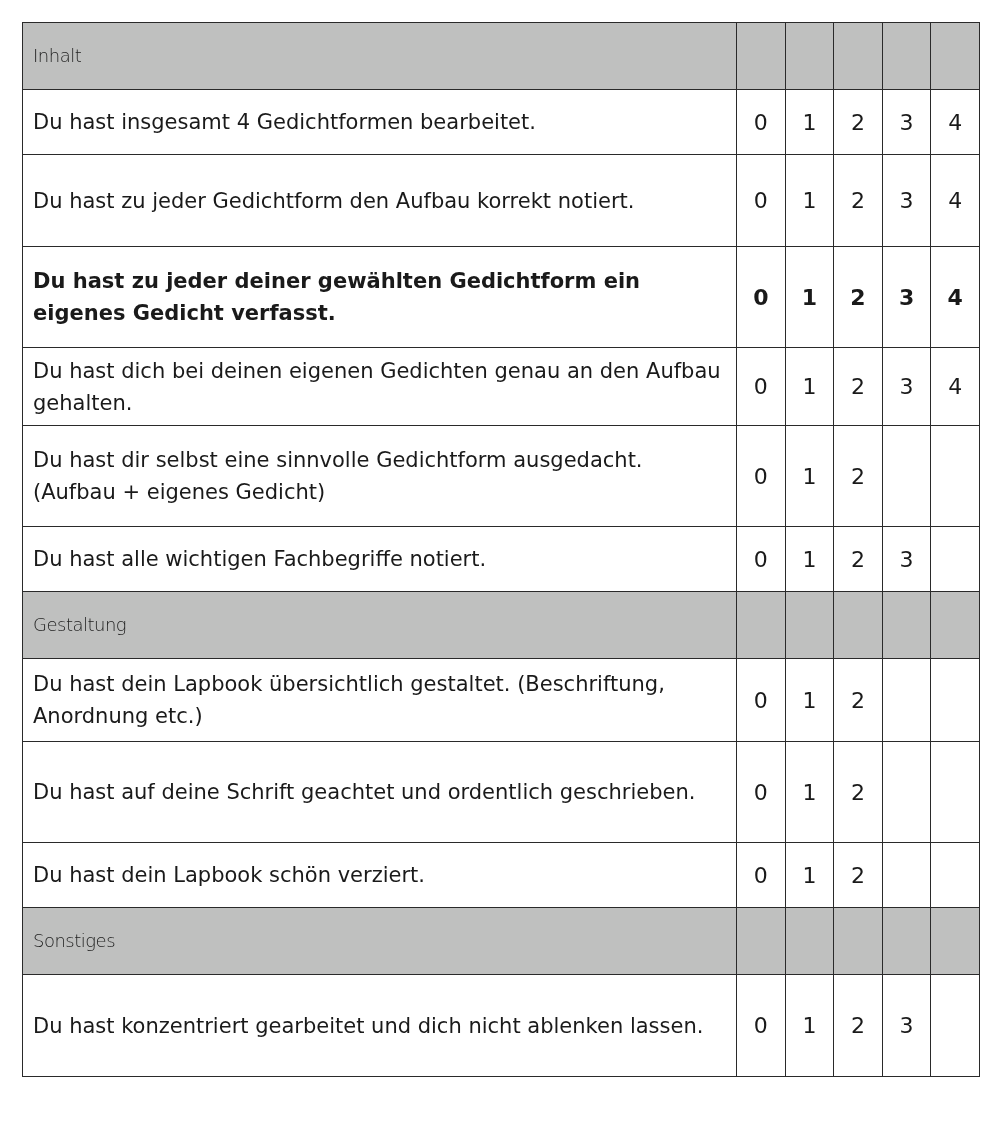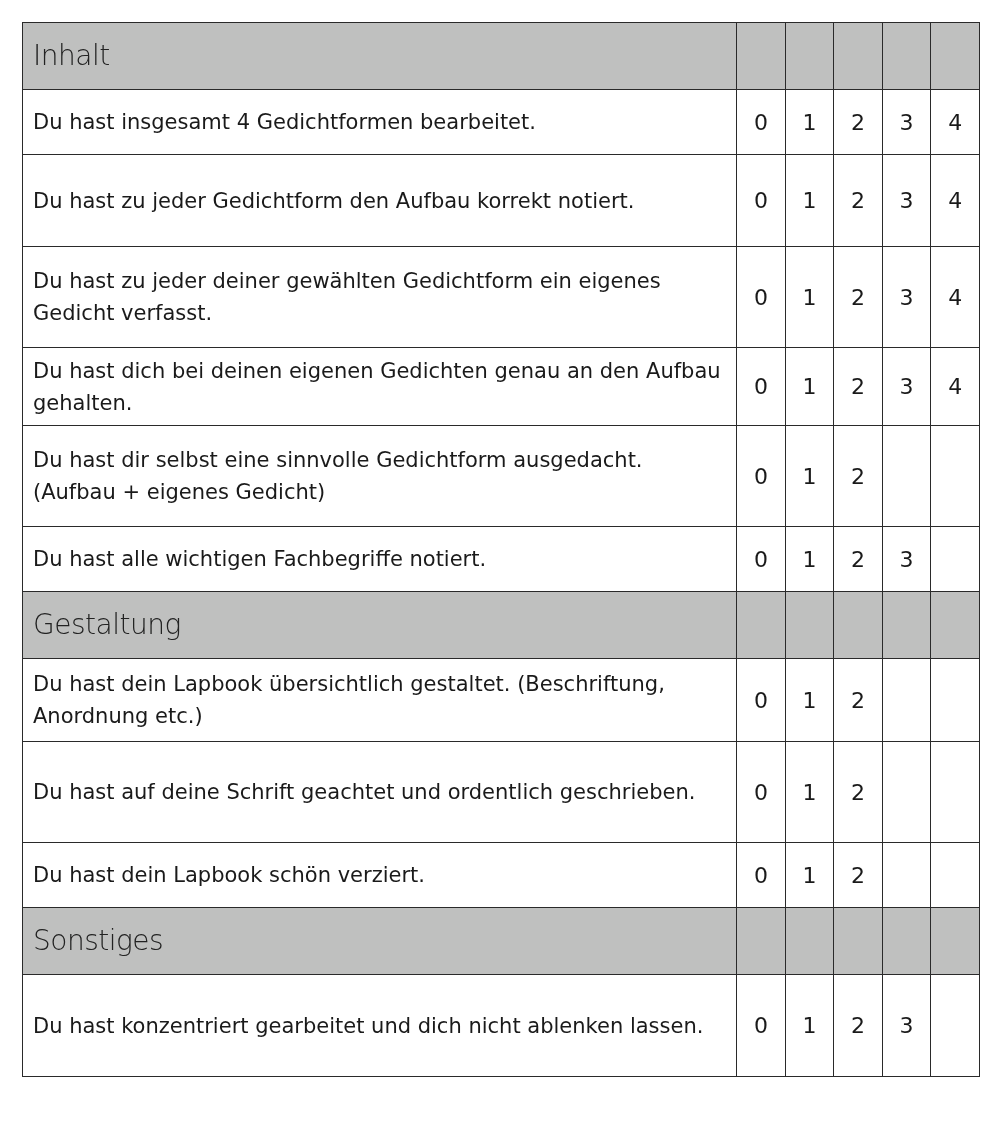--- a/index.html
+++ b/index.html
@@ -7,21 +7,21 @@
   table {
     position:absolute; left:22px; top:22px;
     border-collapse:collapse; width:958px;
     font-family:"DejaVu Sans", sans-serif; color:#1a1a1a;
   }
   td { border:1.5px solid #2a2a2a; padding:0; }
   td.crit { width:700px; padding:0 10px; font-size:21px; line-height:32px; }
   td.score { width:48px; text-align:center; font-size:22px; }
   tr.section td { background:#bfc0bf; }
   tr.section td.crit {
-    font-family:"DejaVu Sans", sans-serif; font-weight:200; font-size:28px;
+    font-family:"DejaVu Sans", sans-serif; font-weight:200; font-size:18px;
     letter-spacing:-0.5px; color:#222;
   }
 </style>
 </head>
 <body>
 
 <table>
   <tbody>
 
     <tr class="section" style="height:67px;">
@@ -41,21 +41,21 @@
       <td class="score">4</td>
     </tr>
     <tr style="height:92px;">
       <td class="crit">Du hast zu jeder Gedichtform den Aufbau korrekt notiert.</td>
       <td class="score">0</td>
       <td class="score">1</td>
       <td class="score">2</td>
       <td class="score">3</td>
       <td class="score">4</td>
     </tr>
-    <tr style="height:101px;">
+    <tr style="height:101px;font-weight:bold;">
       <td class="crit">Du hast zu jeder deiner gewählten Gedichtform ein eigenes Gedicht verfasst.</td>
       <td class="score">0</td>
       <td class="score">1</td>
       <td class="score">2</td>
       <td class="score">3</td>
       <td class="score">4</td>
     </tr>
     <tr style="height:78px;">
       <td class="crit">Du hast dich bei deinen eigenen Gedichten genau an den Aufbau gehalten.</td>
       <td class="score">0</td>

